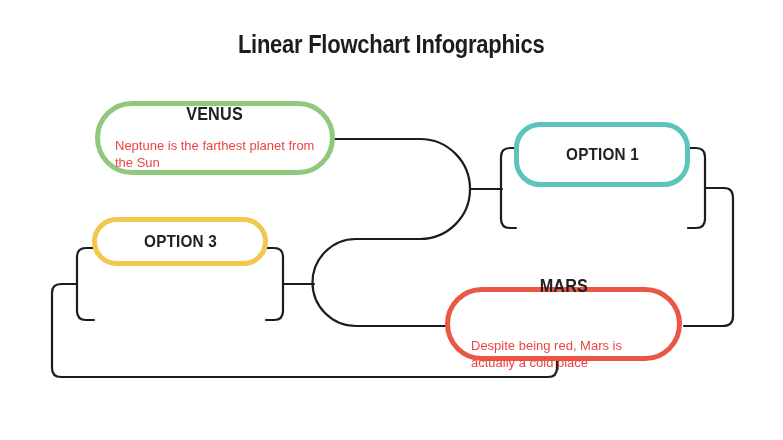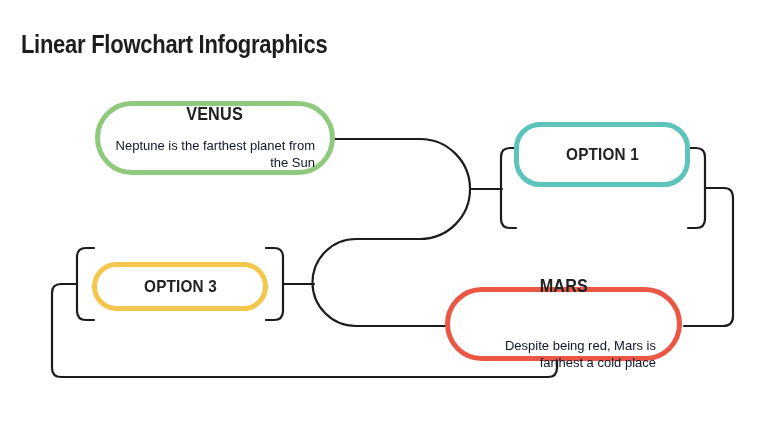--- a/index.html
+++ b/index.html
@@ -1,41 +1,41 @@
 <!DOCTYPE html>
 <html><head>
 <meta charset="utf-8">
 <style>
   html,body{margin:0;padding:0;background:#ffffff;}
   body{font-family:"Liberation Sans", sans-serif;color:#1f1f1f;}
   .canvas{position:relative;width:783px;height:440px;background:#ffffff;overflow:hidden;}
 
   .page-title{
-    position:absolute;left:0;top:30px;width:783px;
+    position:absolute;left:0;top:30px;width:783px;text-align:center;
     font-size:25px;font-weight:700;letter-spacing:-.3px;color:#1d1d1d;
   }
   .page-title .squeeze{display:inline-block;transform:scaleX(.88);transform-origin:center;}
 
   svg.connectors{position:absolute;left:0;top:0;}
 
   .node{
     position:absolute;background:#ffffff;border:5px solid #999;
     display:flex;flex-direction:column;align-items:center;justify-content:center;
-    text-align:right;box-sizing:border-box;
+    text-align:left;box-sizing:border-box;
   }
   .node.pill-lg{border-radius:38px;}
   .node.pill-sm{border-radius:26px;}
 
   .node-title{
     font-weight:700;font-size:17px;letter-spacing:.2px;color:#212121;
     display:inline-block;transform:scaleX(.9);transform-origin:center;line-height:1.15;
   }
   .node.pill-lg .node-title{font-size:18px;}
   .node-desc{
-    font-size:13px;line-height:1.3;color:#0f172a;margin-top:14px;
+    font-size:13px;line-height:1.3;color:#ef4444;margin-top:14px;
   }
   .node-desc.w-venus{max-width:200px;}
   .node-desc.w-mars{max-width:185px;}
 
   
   #node-venus  {left:95px;  top:101px; width:240px; height:74px;}
   #node-option1{left:514px; top:122px; width:176px; height:65px;}
   #node-option2{left:514px; top:202px; width:176px; height:50px;}
   #node-option3{left:92px;  top:217px; width:176px; height:49px;}
   #node-option4{left:92px;  top:295px; width:176px; height:49px;}
@@ -65,23 +65,23 @@
   <div id="node-venus" class="node pill-lg" style="border-color: rgb(143, 201, 125);">
     <span class="node-title">VENUS</span>
     <div class="node-desc w-venus">Neptune is the farthest planet from the Sun</div>
   </div>
 
   <div id="node-option1" class="node pill-sm" style="border-color: rgb(92, 196, 187);">
     <span class="node-title">OPTION 1</span>
   </div>
 
 
-  <div id="node-option3" class="node pill-sm" style="border-color: rgb(243, 199, 77); margin-top: 45px;">
+  <div id="node-option3" class="node pill-sm" style="border-color: rgb(243, 199, 77);">
     <span class="node-title">OPTION 3</span>
   </div>
 
 
   <div id="node-mars" class="node pill-lg" style="border-color: rgb(234, 87, 69); gap: 28px;">
     <span class="node-title">MARS</span>
-    <div class="node-desc w-mars">Despite being red, Mars is farthest a cold place</div>
+    <div class="node-desc w-mars">Despite being red, Mars is actually a cold place</div>
   </div>
 
 </div>
 
 </body></html>

